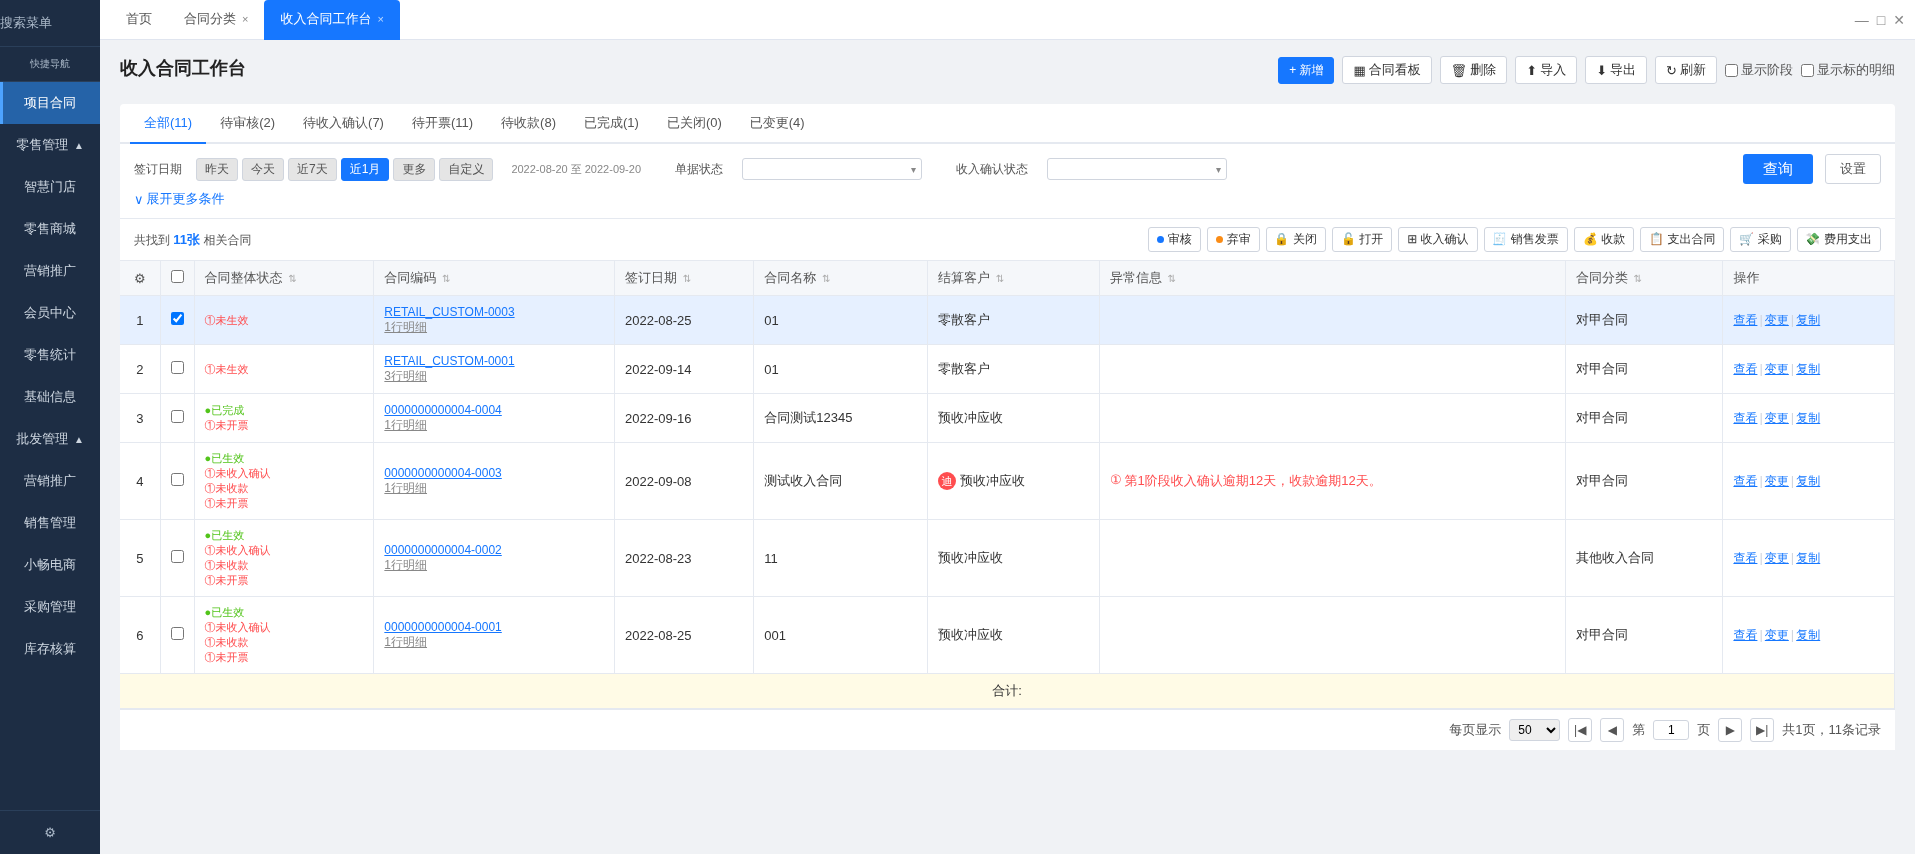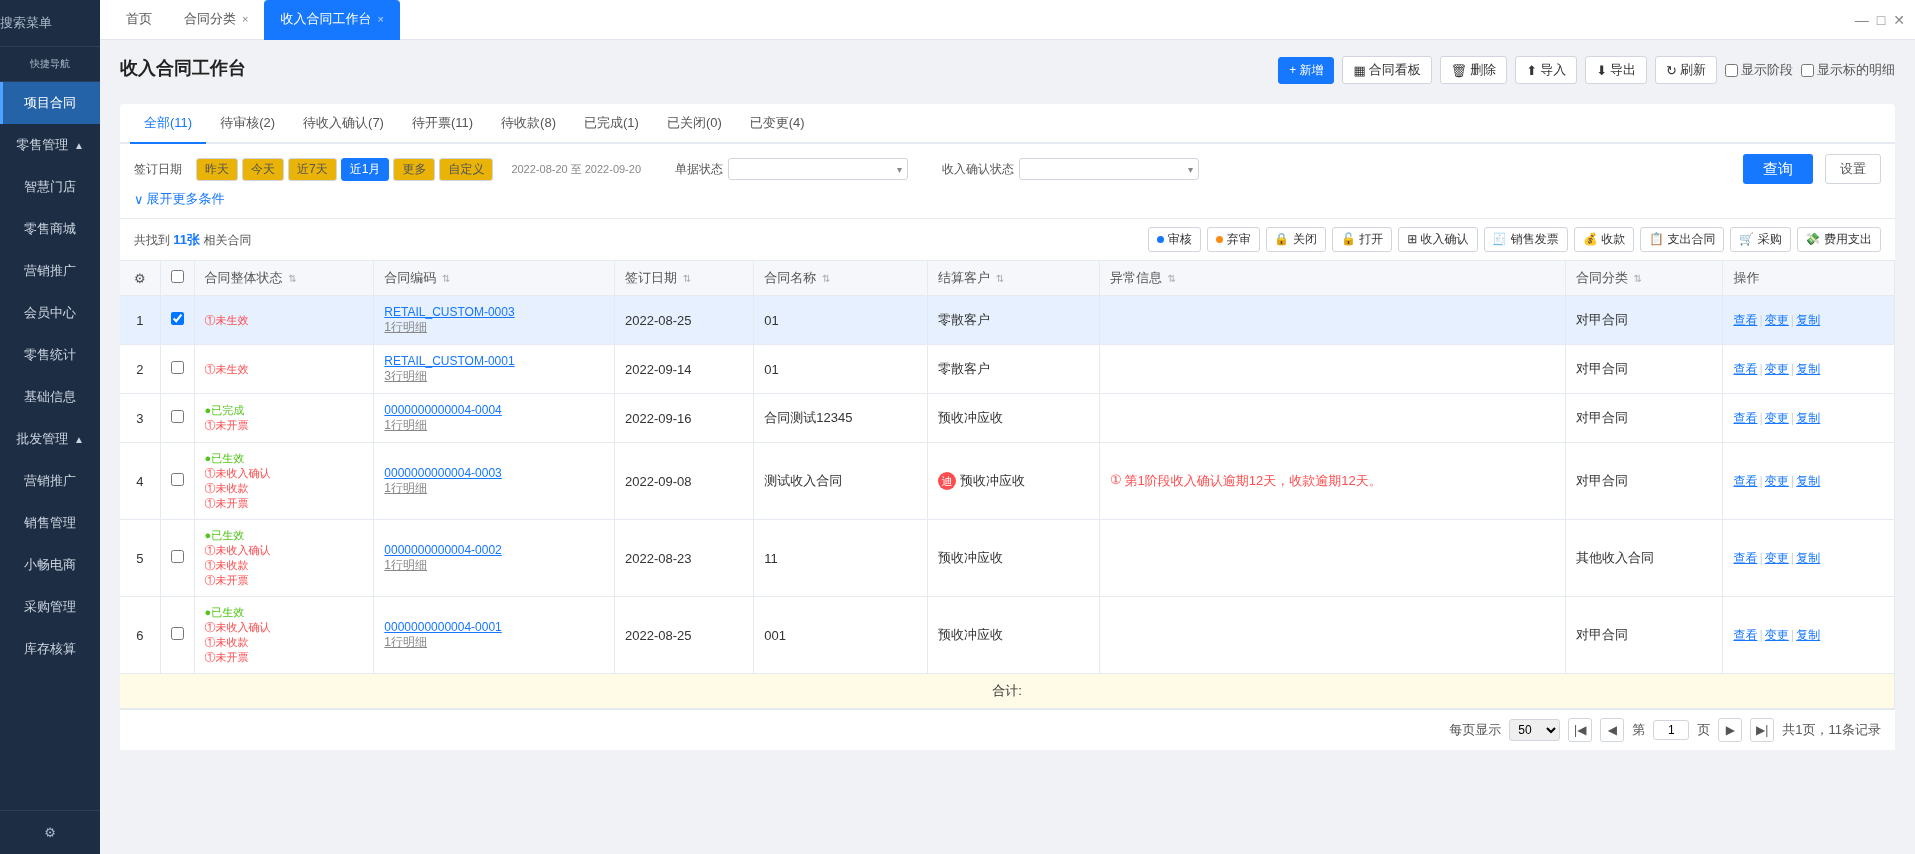--- a/index.html
+++ b/index.html
@@ -39,24 +39,24 @@
     
     .filter-tabs { display: flex; align-items: center; background: #fff; border-radius: 4px 4px 0 0; border-bottom: 2px solid #e5e9f0; padding: 0 10px; margin-bottom: 0; }
     .filter-tab { padding: 10px 14px; font-size: 13px; color: #555; cursor: pointer; border-bottom: 2px solid transparent; margin-bottom: -2px; white-space: nowrap; }
     .filter-tab.active { color: #1677ff; border-bottom: 2px solid #1677ff; font-weight: 500; }
 
     
     .filter-bar { background: #fff; padding: 10px 14px; border-bottom: 1px solid #e5e9f0; }
     .filter-row { display: flex; align-items: center; gap: 14px; flex-wrap: wrap; }
     .filter-label { font-size: 12px; color: #555; white-space: nowrap; }
     .filter-date-btns { display: flex; gap: 4px; align-items: center; }
-    .date-btn { padding: 2px 8px; border: 1px solid #d0d5de; background: #eab308; border-radius: 3px; font-size: 12px; color: #555; cursor: pointer; }
+    .date-btn { padding: 2px 8px; border: 1px solid #d0d5de; background: #e5e5e5; border-radius: 3px; font-size: 12px; color: #555; cursor: pointer; }
     .date-btn.active { background: #1677ff; color: #fff; border-color: #1677ff; }
     .date-range { font-size: 11px; color: #888; margin-left: 4px; }
-    .filter-select { display: flex; align-items: center; gap: 5px; }
+    .filter-select { display: flex; align-items: center; gap: 19px; }
     .select-box { border: 1px solid #d0d5de; border-radius: 3px; padding: 3px 24px 3px 8px; font-size: 12px; color: #555; background: #fff; min-width: 160px; position: relative; cursor: pointer; }
     .select-arrow { font-size: 10px; color: #888; }
     .expand-btn { display: flex; align-items: center; gap: 3px; font-size: 12px; color: #1677ff; cursor: pointer; margin-top: 6px; }
     .query-btn { padding: 5px 20px; background: #1677ff; color: #fff; border: none; border-radius: 3px; font-size: 15px; cursor: pointer; }
     .setting-btn { padding: 5px 14px; background: #fff; color: #555; border: 1px solid #d0d5de; border-radius: 3px; font-size: 13px; cursor: pointer; margin-left: 6px; }
 
     
     .table-area { background: #fff; border-radius: 0 0 4px 4px; }
     .table-toolbar { display: flex; align-items: center; padding: 8px 14px; border-bottom: 1px solid #e5e9f0; gap: 6px; flex-wrap: wrap; }
     .table-info { font-size: 12px; color: #555; margin-right: auto; }

